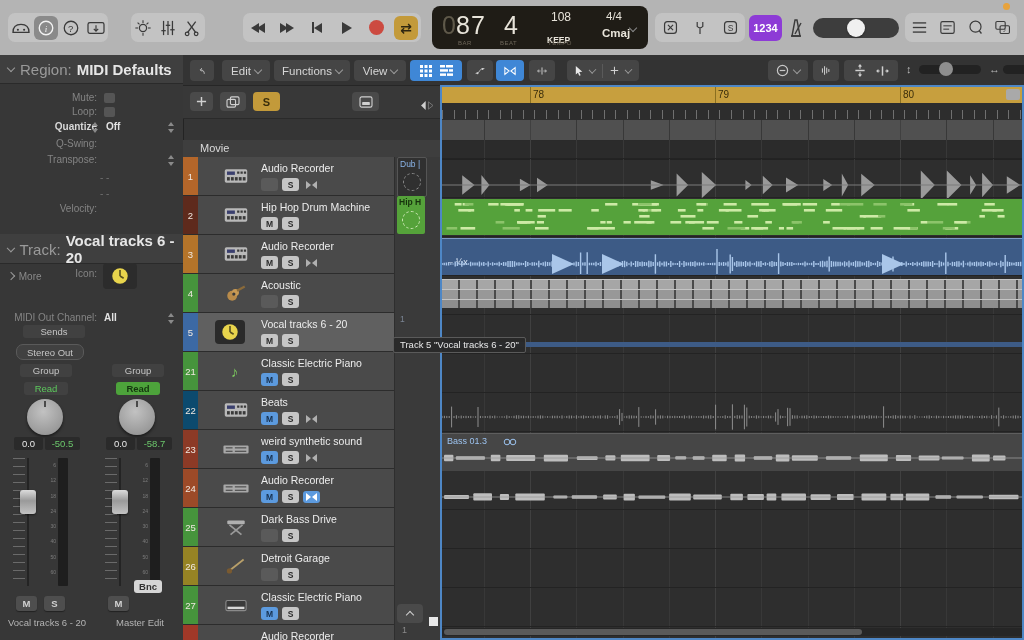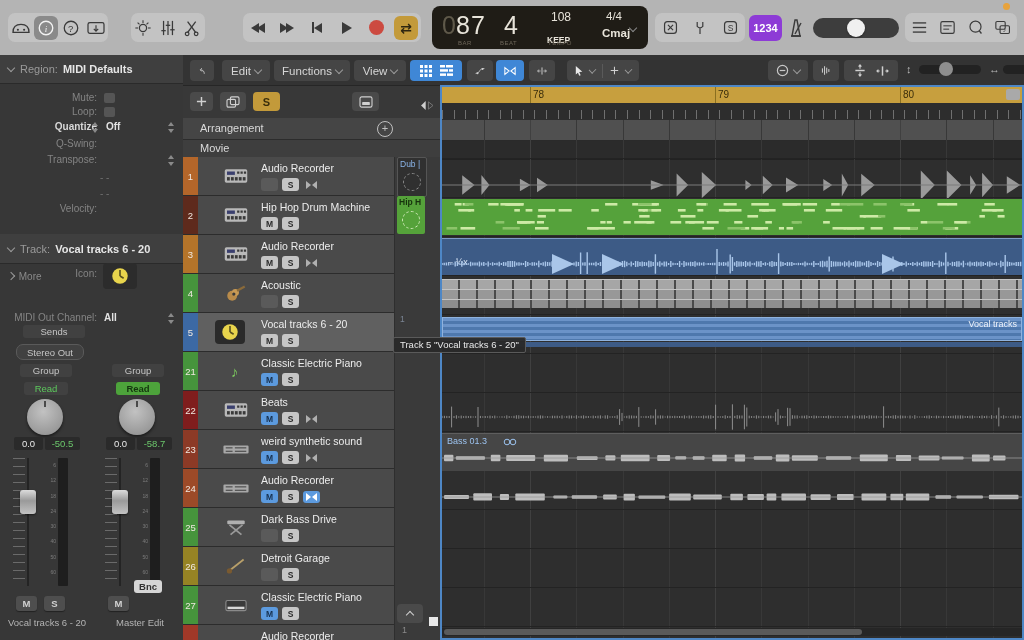--- a/index.html
+++ b/index.html
@@ -21,21 +21,21 @@
   .lcd .sect{position:relative;height:100%;}
   .lcd .big{font-size:25px;font-weight:400;letter-spacing:1px;}
   .lcd .dim{color:#5f594a;} .lcd .tiny{font-size:6px;color:#6e675a;letter-spacing:.5px;}
   .badge1234{position:absolute;left:749px;top:15px;width:33px;height:26px;background:#8d3bd6;border-radius:6px;color:#fff;
      display:flex;align-items:center;justify-content:center;font-size:11px;font-weight:bold;letter-spacing:0;}
   .volslider{position:absolute;left:813px;top:18px;width:86px;height:20px;border-radius:10px;background:#3d3d3d;}
   .volknob{position:absolute;left:34px;top:1px;width:18px;height:18px;border-radius:50%;background:#f0f0f0;box-shadow:0 1px 2px rgba(0,0,0,.4);}
   .dot-orange{position:absolute;left:1003px;top:3px;width:7px;height:7px;border-radius:50%;background:#e8a33c;}
   
   .inspector{position:absolute;left:0;top:55px;width:183px;height:585px;background:#373737;border-right:1px solid #232323;color:#c8c8c8;}
-  .sechead{position:relative;height:28px;background:#3f3f3f;border-bottom:1px solid #2a2a2a;display:flex;align-items:center;font-size:11px;}
+  .sechead{position:relative;height:28px;background:#3f3f3f;border-bottom:1px solid #2a2a2a;display:flex;align-items:center;font-size:15px;}
   .sechead .lab{color:#9a9a9a;margin-left:8px;} .sechead .val{color:#e6e6e6;font-weight:bold;margin-left:5px;}
   .cv{display:inline-block;width:5px;height:5px;border-right:1.6px solid #9a9a9a;border-bottom:1.6px solid #9a9a9a;transform:rotate(45deg);margin:0 4px 2px 8px;}
   .cvr{transform:rotate(-45deg);}
   .irow{position:absolute;left:0;width:183px;height:15px;font-size:10px;color:#848484;}
   .irow .rlab{position:absolute;right:86px;text-align:right;white-space:nowrap;}
   .irow .rval{position:absolute;left:104px;color:#e2e2e2;font-weight:bold;}
   .chk{position:absolute;left:104px;top:1px;width:11px;height:10px;background:#555;border-radius:2px;}
   .stepper{position:absolute;width:7px;height:11px;}
   .stepper:before,.stepper:after{content:"";position:absolute;left:0;border-left:3.5px solid transparent;border-right:3.5px solid transparent;}
   .stepper:before{top:0;border-bottom:4px solid #8a8a8a;}
@@ -522,24 +522,20 @@
           <rect x="1" y="1" width="14" height="12" rx="2" fill="none" stroke="#d0d0d0" stroke-width="1.3"></rect>
           <rect x="3.5" y="7" width="9" height="3.5" rx="1" fill="#d0d0d0"></rect>
         </svg>
       </div>
     <div class="abs" style="left:237px;top:11px;"><svg width="15" height="11" viewBox="0 0 16 12">
           <path d="M6 1 L1 6 L6 11 Z" fill="#cfcfcf"></path>
           <path d="M9 2 L14 6 L9 10 Z" fill="#3a3a3a" stroke="#888" stroke-width="0.8"></path>
         </svg></div>
   </div>
 
-  <div class="listhead" style="height:21px;border-bottom:1px solid #2c2c2c;">
-    <span class="abs" style="left:17px;top:4px;font-size:11px;">Arrangement</span>
-    <span class="abs" style="left:194px;top:3px;width:14px;height:14px;border:1.3px solid #c0c0c0;border-radius:50%;color:#c0c0c0;font-size:11px;line-height:13px;text-align:center;">+</span>
-  </div>
   <div class="listhead" style="top:140px;height:17px;background:#3e3e3e;border-bottom:1px solid #2c2c2c;">
     <span class="abs" style="left:17px;top:2px;font-size:11px;">Movie</span>
   </div>
 
   <div class="trackrows" id="trackrows">
       <div class="trow" style="top: 0px;">
         <div class="tnum" style="background: rgb(180, 102, 42);">1</div>
         <div class="ticon">
           <svg width="26" height="18" viewBox="0 0 22 16">
             <rect x="1" y="2" width="20" height="12" rx="1.5" fill="#b9b9b9"></rect>
@@ -644,21 +640,21 @@
         <div class="ticon">
           <svg width="20" height="20" viewBox="0 0 20 20">
             <text x="5" y="16" font-size="15" fill="#7dc95e">♪</text>
           </svg>
         </div>
         <div class="tname">Classic Electric Piano</div>
         <div class="mini on" style="left: 78px;">M</div>
         <div class="mini" style="left: 99px;">S</div>
       </div>
       <div class="trow" style="top: 234px;">
-        <div class="tnum" style="background: #7f1d1d;">22</div>
+        <div class="tnum" style="background: #0c4a6e;">22</div>
         <div class="ticon">
           <svg width="26" height="18" viewBox="0 0 22 16">
             <rect x="1" y="2" width="20" height="12" rx="1.5" fill="#b9b9b9"></rect>
             <rect x="3" y="4" width="7" height="3" fill="#3a3f6e"></rect>
             <g fill="#3a3a3a">
               <rect x="12" y="4" width="2" height="2"></rect>
               <rect x="15" y="4" width="2" height="2"></rect>
               <rect x="18" y="4" width="2" height="2"></rect>
               <rect x="3" y="9" width="2.5" height="3"></rect>
               <rect x="6.5" y="9" width="2.5" height="3"></rect>
@@ -955,23 +951,20 @@
       </div>
       <svg width="580" height="36" style="position: absolute; left: 0px; top: 151px; pointer-events: none;">
         <path d="M0.0 25.0 L0.0 27.0 M2.2 24.8 L2.2 27.2 M4.4 24.5 L4.4 27.5 M6.6 24.6 L6.6 27.4 M8.8 25.3 L8.8 26.7 M11.0 25.4 L11.0 26.6 M13.2 23.5 L13.2 28.5 M15.4 24.1 L15.4 27.9 M17.6 25.3 L17.6 26.7 M19.8 23.2 L19.8 28.8 M22.0 24.7 L22.0 27.3 M24.2 25.1 L24.2 26.9 M26.4 25.2 L26.4 26.8 M28.6 23.8 L28.6 28.2 M30.8 24.5 L30.8 27.5 M33.0 24.6 L33.0 27.4 M35.2 24.6 L35.2 27.4 M37.4 23.5 L37.4 28.5 M39.6 24.5 L39.6 27.5 M41.8 24.0 L41.8 28.0 M44.0 25.2 L44.0 26.8 M46.2 23.4 L46.2 28.6 M48.4 25.3 L48.4 26.7 M50.6 24.3 L50.6 27.7 M52.8 25.0 L52.8 27.0 M55.0 24.8 L55.0 27.2 M57.2 23.7 L57.2 28.3 M59.4 25.1 L59.4 26.9 M61.6 24.0 L61.6 28.0 M63.8 24.2 L63.8 27.8 M66.0 23.1 L66.0 28.9 M68.2 23.0 L68.2 29.0 M70.4 23.1 L70.4 28.9 M72.6 23.3 L72.6 28.7 M74.8 24.4 L74.8 27.6 M77.0 24.2 L77.0 27.8 M79.2 24.7 L79.2 27.3 M81.4 24.9 L81.4 27.1 M83.6 23.1 L83.6 28.9 M85.8 24.1 L85.8 27.9 M88.0 25.3 L88.0 26.7 M90.2 24.3 L90.2 27.7 M92.4 24.2 L92.4 27.8 M94.6 24.8 L94.6 27.2 M96.8 22.8 L96.8 29.2 M99.0 24.9 L99.0 27.1 M101.2 24.3 L101.2 27.7 M103.4 23.6 L103.4 28.4 M105.6 23.9 L105.6 28.1 M107.8 24.2 L107.8 27.8 M110.0 23.2 L110.0 28.8 M112.2 25.1 L112.2 26.9 M114.4 23.6 L114.4 28.4 M116.6 23.2 L116.6 28.8 M118.8 23.1 L118.8 28.9 M121.0 24.8 L121.0 27.2 M123.2 23.7 L123.2 28.3 M125.4 24.0 L125.4 28.0 M127.6 24.6 L127.6 27.4 M129.8 24.9 L129.8 27.1 M132.0 24.6 L132.0 27.4 M134.2 23.4 L134.2 28.6 M136.4 23.9 L136.4 28.1 M138.6 14.4 L138.6 37.6 M140.8 24.4 L140.8 27.6 M143.0 24.3 L143.0 27.7 M145.2 14.2 L145.2 37.8 M147.4 24.7 L147.4 27.3 M149.6 24.7 L149.6 27.3 M151.8 24.7 L151.8 27.3 M154.0 23.8 L154.0 28.2 M156.2 25.1 L156.2 26.9 M158.4 24.0 L158.4 28.0 M160.6 23.9 L160.6 28.1 M162.8 23.4 L162.8 28.6 M165.0 25.1 L165.0 26.9 M167.2 23.0 L167.2 29.0 M169.4 24.8 L169.4 27.2 M171.6 23.4 L171.6 28.6 M173.8 24.0 L173.8 28.0 M176.0 23.5 L176.0 28.5 M178.2 24.6 L178.2 27.4 M180.4 23.0 L180.4 29.0 M182.6 22.8 L182.6 29.2 M184.8 23.8 L184.8 28.2 M187.0 25.2 L187.0 26.8 M189.2 23.6 L189.2 28.4 M191.4 25.0 L191.4 27.0 M193.6 23.0 L193.6 29.0 M195.8 23.3 L195.8 28.7 M198.0 24.1 L198.0 27.9 M200.2 23.4 L200.2 28.6 M202.4 24.0 L202.4 28.0 M204.6 24.2 L204.6 27.8 M206.8 22.8 L206.8 29.2 M209.0 23.2 L209.0 28.8 M211.2 24.0 L211.2 28.0 M213.4 16.2 L213.4 35.8 M215.6 24.3 L215.6 27.7 M217.8 23.3 L217.8 28.7 M220.0 24.8 L220.0 27.2 M222.2 23.4 L222.2 28.6 M224.4 23.5 L224.4 28.5 M226.6 24.9 L226.6 27.1 M228.8 23.1 L228.8 28.9 M231.0 24.8 L231.0 27.2 M233.2 25.3 L233.2 26.7 M235.4 25.0 L235.4 27.0 M237.6 23.1 L237.6 28.9 M239.8 25.2 L239.8 26.8 M242.0 23.1 L242.0 28.9 M244.2 24.2 L244.2 27.8 M246.4 24.4 L246.4 27.6 M248.6 23.8 L248.6 28.2 M250.8 23.9 L250.8 28.1 M253.0 23.2 L253.0 28.8 M255.2 24.5 L255.2 27.5 M257.4 24.3 L257.4 27.7 M259.6 24.8 L259.6 27.2 M261.8 24.2 L261.8 27.8 M264.0 25.4 L264.0 26.6 M266.2 25.0 L266.2 27.0 M268.4 25.0 L268.4 27.0 M270.6 24.8 L270.6 27.2 M272.8 24.7 L272.8 27.3 M275.0 11.1 L275.0 40.9 M277.2 24.0 L277.2 28.0 M279.4 24.4 L279.4 27.6 M281.6 24.1 L281.6 27.9 M283.8 24.4 L283.8 27.6 M286.0 23.4 L286.0 28.6 M288.2 16.4 L288.2 35.6 M290.4 19.0 L290.4 33.0 M292.6 24.2 L292.6 27.8 M294.8 23.1 L294.8 28.9 M297.0 23.4 L297.0 28.6 M299.2 23.6 L299.2 28.4 M301.4 24.0 L301.4 28.0 M303.6 23.0 L303.6 29.0 M305.8 24.2 L305.8 27.8 M308.0 23.6 L308.0 28.4 M310.2 25.2 L310.2 26.8 M312.4 24.7 L312.4 27.3 M314.6 23.2 L314.6 28.8 M316.8 23.4 L316.8 28.6 M319.0 23.0 L319.0 29.0 M321.2 24.9 L321.2 27.1 M323.4 24.2 L323.4 27.8 M325.6 25.2 L325.6 26.8 M327.8 23.7 L327.8 28.3 M330.0 23.0 L330.0 29.0 M332.2 23.8 L332.2 28.2 M334.4 23.9 L334.4 28.1 M336.6 15.2 L336.6 36.8 M338.8 23.6 L338.8 28.4 M341.0 24.1 L341.0 27.9 M343.2 25.1 L343.2 26.9 M345.4 24.0 L345.4 28.0 M347.6 24.3 L347.6 27.7 M349.8 24.1 L349.8 27.9 M352.0 25.0 L352.0 27.0 M354.2 25.2 L354.2 26.8 M356.4 24.7 L356.4 27.3 M358.6 24.9 L358.6 27.1 M360.8 24.8 L360.8 27.2 M363.0 23.5 L363.0 28.5 M365.2 24.8 L365.2 27.2 M367.4 25.3 L367.4 26.7 M369.6 24.8 L369.6 27.2 M371.8 23.1 L371.8 28.9 M374.0 25.0 L374.0 27.0 M376.2 25.0 L376.2 27.0 M378.4 23.2 L378.4 28.8 M380.6 22.8 L380.6 29.2 M382.8 23.6 L382.8 28.4 M385.0 22.8 L385.0 29.2 M387.2 18.6 L387.2 33.4 M389.4 22.9 L389.4 29.1 M391.6 23.6 L391.6 28.4 M393.8 23.4 L393.8 28.6 M396.0 23.7 L396.0 28.3 M398.2 23.7 L398.2 28.3 M400.4 24.5 L400.4 27.5 M402.6 23.3 L402.6 28.7 M404.8 24.2 L404.8 27.8 M407.0 22.8 L407.0 29.2 M409.2 24.5 L409.2 27.5 M411.4 24.1 L411.4 27.9 M413.6 22.8 L413.6 29.2 M415.8 23.3 L415.8 28.7 M418.0 23.3 L418.0 28.7 M420.2 24.2 L420.2 27.8 M422.4 24.5 L422.4 27.5 M424.6 23.1 L424.6 28.9 M426.8 22.8 L426.8 29.2 M429.0 24.0 L429.0 28.0 M431.2 25.1 L431.2 26.9 M433.4 24.7 L433.4 27.3 M435.6 22.9 L435.6 29.1 M437.8 24.0 L437.8 28.0 M440.0 24.6 L440.0 27.4 M442.2 25.1 L442.2 26.9 M444.4 23.1 L444.4 28.9 M446.6 24.9 L446.6 27.1 M448.8 24.7 L448.8 27.3 M451.0 18.6 L451.0 33.4 M453.2 25.0 L453.2 27.0 M455.4 24.7 L455.4 27.3 M457.6 24.5 L457.6 27.5 M459.8 23.9 L459.8 28.1 M462.0 25.0 L462.0 27.0 M464.2 23.5 L464.2 28.5 M466.4 24.9 L466.4 27.1 M468.6 25.0 L468.6 27.0 M470.8 24.0 L470.8 28.0 M473.0 24.9 L473.0 27.1 M475.2 23.7 L475.2 28.3 M477.4 24.7 L477.4 27.3 M479.6 24.1 L479.6 27.9 M481.8 23.3 L481.8 28.7 M484.0 23.6 L484.0 28.4 M486.2 23.4 L486.2 28.6 M488.4 24.1 L488.4 27.9 M490.6 23.1 L490.6 28.9 M492.8 25.1 L492.8 26.9 M495.0 25.2 L495.0 26.8 M497.2 22.8 L497.2 29.2 M499.4 23.7 L499.4 28.3 M501.6 24.6 L501.6 27.4 M503.8 14.4 L503.8 37.6 M506.0 23.7 L506.0 28.3 M508.2 25.3 L508.2 26.7 M510.4 23.8 L510.4 28.2 M512.6 23.9 L512.6 28.1 M514.8 23.2 L514.8 28.8 M517.0 23.2 L517.0 28.8 M519.2 24.7 L519.2 27.3 M521.4 22.8 L521.4 29.2 M523.6 25.4 L523.6 26.6 M525.8 24.5 L525.8 27.5 M528.0 23.5 L528.0 28.5 M530.2 24.5 L530.2 27.5 M532.4 24.1 L532.4 27.9 M534.6 23.6 L534.6 28.4 M536.8 24.3 L536.8 27.7 M539.0 23.5 L539.0 28.5 M541.2 24.1 L541.2 27.9 M543.4 25.0 L543.4 27.0 M545.6 23.7 L545.6 28.3 M547.8 23.2 L547.8 28.8 M550.0 24.4 L550.0 27.6 M552.2 24.9 L552.2 27.1 M554.4 24.2 L554.4 27.8 M556.6 25.4 L556.6 26.6 M558.8 22.8 L558.8 29.2 M561.0 24.0 L561.0 28.0 M563.2 17.1 L563.2 34.9 M565.4 23.5 L565.4 28.5 M567.6 24.1 L567.6 27.9 M569.8 24.5 L569.8 27.5 M572.0 24.7 L572.0 27.3 M574.2 23.9 L574.2 28.1 M576.4 24.1 L576.4 27.9 M578.6 23.7 L578.6 28.3 " stroke="#a9c6e9" stroke-width="1.4"></path>
         <path d="M110 16 L132 26 L110 36 Z" fill="#a9c6e9"></path>
         <path d="M160 16 L182 26 L160 36 Z" fill="#a9c6e9"></path>
         <path d="M440 16 L462 26 L440 36 Z" fill="#a9c6e9"></path>
       </svg>
       <div class="lane" style="top: 192px; height: 9px; background: repeating-linear-gradient(90deg, transparent 0px, transparent 16px, rgb(74, 74, 74) 16px, rgb(74, 74, 74) 18px) rgb(166, 166, 166); border-top: 1px solid rgb(196, 196, 196);"></div>
       <div class="lane" style="top: 202px; height: 9px; background: repeating-linear-gradient(90deg, transparent 0px, transparent 16px, rgb(74, 74, 74) 16px, rgb(74, 74, 74) 18px) rgb(152, 152, 152); border-top: 1px solid rgb(196, 196, 196);"></div>
       <div class="lane" style="top: 212px; height: 8px; background: repeating-linear-gradient(90deg, transparent 0px, transparent 16px, rgb(74, 74, 74) 16px, rgb(74, 74, 74) 18px) rgb(142, 142, 142); border-top: 1px solid rgb(196, 196, 196);"></div>
-      <div class="lane" style="top: 230px; height: 24px; background: repeating-linear-gradient(rgb(107, 147, 200) 0px, rgb(107, 147, 200) 3px, rgb(78, 120, 173) 3px, rgb(78, 120, 173) 6px); border: 1px solid rgb(143, 178, 221); box-sizing: border-box;">
-        <span class="abs" style="right: 4px; top: 1px; color: rgb(238, 243, 250); font-size: 9px;">Vocal tracks</span>
-      </div>
       <div class="lane" style="top: 255px; height: 5px; background: rgb(61, 91, 134);"></div>
       <svg width="580" height="39" style="position: absolute; left: 0px; top: 306px;">
         <path d="M0.0 22.9 L0.0 25.1 M2.4 22.8 L2.4 25.2 M4.8 22.9 L4.8 25.1 M7.2 23.0 L7.2 25.0 M9.6 13.6 L9.6 34.4 M12.0 23.1 L12.0 24.9 M14.4 22.3 L14.4 25.7 M16.8 23.3 L16.8 24.7 M19.2 22.6 L19.2 25.4 M21.6 23.2 L21.6 24.8 M24.0 22.8 L24.0 25.2 M26.4 23.1 L26.4 24.9 M28.8 22.9 L28.8 25.1 M31.2 23.5 L31.2 24.5 M33.6 23.3 L33.6 24.7 M36.0 14.0 L36.0 34.0 M38.4 22.9 L38.4 25.1 M40.8 23.3 L40.8 24.7 M43.2 23.0 L43.2 25.0 M45.6 23.3 L45.6 24.7 M48.0 22.6 L48.0 25.4 M50.4 23.2 L50.4 24.8 M52.8 22.6 L52.8 25.4 M55.2 23.5 L55.2 24.5 M57.6 23.6 L57.6 24.4 M60.0 23.3 L60.0 24.7 M62.4 23.4 L62.4 24.6 M64.8 22.4 L64.8 25.6 M67.2 23.1 L67.2 24.9 M69.6 23.5 L69.6 24.5 M72.0 22.8 L72.0 25.2 M74.4 22.3 L74.4 25.7 M76.8 22.3 L76.8 25.7 M79.2 22.8 L79.2 25.2 M81.6 22.7 L81.6 25.3 M84.0 23.2 L84.0 24.8 M86.4 22.7 L86.4 25.3 M88.8 23.3 L88.8 24.7 M91.2 23.1 L91.2 24.9 M93.6 23.4 L93.6 24.6 M96.0 22.7 L96.0 25.3 M98.4 22.4 L98.4 25.6 M100.8 22.7 L100.8 25.3 M103.2 23.5 L103.2 24.5 M105.6 23.2 L105.6 24.8 M108.0 23.5 L108.0 24.5 M110.4 22.7 L110.4 25.3 M112.8 22.8 L112.8 25.2 M115.2 22.7 L115.2 25.3 M117.6 23.3 L117.6 24.7 M120.0 22.4 L120.0 25.6 M122.4 23.6 L122.4 24.4 M124.8 22.9 L124.8 25.1 M127.2 22.5 L127.2 25.5 M129.6 22.6 L129.6 25.4 M132.0 23.3 L132.0 24.7 M134.4 22.3 L134.4 25.7 M136.8 23.3 L136.8 24.7 M139.2 22.8 L139.2 25.2 M141.6 22.4 L141.6 25.6 M144.0 22.9 L144.0 25.1 M146.4 23.1 L146.4 24.9 M148.8 23.4 L148.8 24.6 M151.2 22.6 L151.2 25.4 M153.6 23.1 L153.6 24.9 M156.0 22.7 L156.0 25.3 M158.4 22.4 L158.4 25.6 M160.8 23.5 L160.8 24.5 M163.2 22.4 L163.2 25.6 M165.6 22.3 L165.6 25.7 M168.0 23.4 L168.0 24.6 M170.4 23.3 L170.4 24.7 M172.8 23.2 L172.8 24.8 M175.2 22.3 L175.2 25.7 M177.6 16.1 L177.6 31.9 M180.0 19.9 L180.0 28.1 M182.4 23.5 L182.4 24.5 M184.8 22.8 L184.8 25.2 M187.2 22.4 L187.2 25.6 M189.6 22.5 L189.6 25.5 M192.0 22.7 L192.0 25.3 M194.4 22.8 L194.4 25.2 M196.8 14.1 L196.8 33.9 M199.2 23.3 L199.2 24.7 M201.6 23.5 L201.6 24.5 M204.0 22.9 L204.0 25.1 M206.4 23.2 L206.4 24.8 M208.8 22.4 L208.8 25.6 M211.2 22.7 L211.2 25.3 M213.6 16.3 L213.6 31.7 M216.0 22.6 L216.0 25.4 M218.4 22.4 L218.4 25.6 M220.8 22.6 L220.8 25.4 M223.2 23.5 L223.2 24.5 M225.6 22.7 L225.6 25.3 M228.0 22.8 L228.0 25.2 M230.4 23.2 L230.4 24.8 M232.8 22.8 L232.8 25.2 M235.2 23.1 L235.2 24.9 M237.6 23.0 L237.6 25.0 M240.0 22.9 L240.0 25.1 M242.4 22.4 L242.4 25.6 M244.8 23.3 L244.8 24.7 M247.2 22.5 L247.2 25.5 M249.6 22.7 L249.6 25.3 M252.0 23.4 L252.0 24.6 M254.4 23.3 L254.4 24.7 M256.8 23.2 L256.8 24.8 M259.2 23.1 L259.2 24.9 M261.6 22.5 L261.6 25.5 M264.0 22.8 L264.0 25.2 M266.4 22.5 L266.4 25.5 M268.8 22.3 L268.8 25.7 M271.2 23.0 L271.2 25.0 M273.6 11.7 L273.6 36.3 M276.0 23.2 L276.0 24.8 M278.4 23.4 L278.4 24.6 M280.8 23.1 L280.8 24.9 M283.2 22.3 L283.2 25.7 M285.6 23.1 L285.6 24.9 M288.0 22.9 L288.0 25.1 M290.4 11.3 L290.4 36.7 M292.8 22.9 L292.8 25.1 M295.2 22.2 L295.2 25.8 M297.6 22.5 L297.6 25.5 M300.0 22.5 L300.0 25.5 M302.4 11.7 L302.4 36.3 M304.8 14.5 L304.8 33.5 M307.2 22.7 L307.2 25.3 M309.6 23.1 L309.6 24.9 M312.0 23.2 L312.0 24.8 M314.4 22.4 L314.4 25.6 M316.8 22.8 L316.8 25.2 M319.2 23.4 L319.2 24.6 M321.6 22.9 L321.6 25.1 M324.0 23.2 L324.0 24.8 M326.4 22.6 L326.4 25.4 M328.8 22.7 L328.8 25.3 M331.2 23.6 L331.2 24.4 M333.6 19.4 L333.6 28.6 M336.0 16.1 L336.0 31.9 M338.4 22.5 L338.4 25.5 M340.8 23.0 L340.8 25.0 M343.2 23.4 L343.2 24.6 M345.6 14.8 L345.6 33.2 M348.0 15.2 L348.0 32.8 M350.4 22.2 L350.4 25.8 M352.8 22.5 L352.8 25.5 M355.2 22.4 L355.2 25.6 M357.6 23.5 L357.6 24.5 M360.0 22.7 L360.0 25.3 M362.4 22.7 L362.4 25.3 M364.8 22.3 L364.8 25.7 M367.2 23.0 L367.2 25.0 M369.6 23.2 L369.6 24.8 M372.0 22.5 L372.0 25.5 M374.4 22.8 L374.4 25.2 M376.8 23.2 L376.8 24.8 M379.2 23.3 L379.2 24.7 M381.6 23.0 L381.6 25.0 M384.0 23.0 L384.0 25.0 M386.4 22.5 L386.4 25.5 M388.8 22.8 L388.8 25.2 M391.2 23.1 L391.2 24.9 M393.6 23.4 L393.6 24.6 M396.0 23.2 L396.0 24.8 M398.4 23.5 L398.4 24.5 M400.8 23.4 L400.8 24.6 M403.2 23.1 L403.2 24.9 M405.6 22.7 L405.6 25.3 M408.0 23.6 L408.0 24.4 M410.4 22.6 L410.4 25.4 M412.8 22.4 L412.8 25.6 M415.2 23.2 L415.2 24.8 M417.6 22.5 L417.6 25.5 M420.0 22.4 L420.0 25.6 M422.4 22.3 L422.4 25.7 M424.8 23.0 L424.8 25.0 M427.2 22.3 L427.2 25.7 M429.6 22.5 L429.6 25.5 M432.0 22.8 L432.0 25.2 M434.4 22.6 L434.4 25.4 M436.8 23.4 L436.8 24.6 M439.2 23.3 L439.2 24.7 M441.6 13.3 L441.6 34.7 M444.0 23.1 L444.0 24.9 M446.4 22.7 L446.4 25.3 M448.8 23.0 L448.8 25.0 M451.2 22.4 L451.2 25.6 M453.6 22.2 L453.6 25.8 M456.0 22.8 L456.0 25.2 M458.4 22.4 L458.4 25.6 M460.8 22.7 L460.8 25.3 M463.2 22.8 L463.2 25.2 M465.6 23.6 L465.6 24.4 M468.0 22.5 L468.0 25.5 M470.4 23.5 L470.4 24.5 M472.8 22.2 L472.8 25.8 M475.2 23.4 L475.2 24.6 M477.6 23.5 L477.6 24.5 M480.0 23.5 L480.0 24.5 M482.4 23.1 L482.4 24.9 M484.8 22.7 L484.8 25.3 M487.2 22.4 L487.2 25.6 M489.6 23.1 L489.6 24.9 M492.0 23.4 L492.0 24.6 M494.4 22.6 L494.4 25.4 M496.8 22.9 L496.8 25.1 M499.2 23.5 L499.2 24.5 M501.6 22.8 L501.6 25.2 M504.0 23.3 L504.0 24.7 M506.4 23.0 L506.4 25.0 M508.8 22.9 L508.8 25.1 M511.2 22.7 L511.2 25.3 M513.6 22.4 L513.6 25.6 M516.0 22.5 L516.0 25.5 M518.4 22.4 L518.4 25.6 M520.8 22.6 L520.8 25.4 M523.2 23.1 L523.2 24.9 M525.6 23.0 L525.6 25.0 M528.0 22.7 L528.0 25.3 M530.4 22.5 L530.4 25.5 M532.8 23.3 L532.8 24.7 M535.2 23.4 L535.2 24.6 M537.6 23.0 L537.6 25.0 M540.0 22.5 L540.0 25.5 M542.4 23.0 L542.4 25.0 M544.8 22.7 L544.8 25.3 M547.2 23.5 L547.2 24.5 M549.6 22.2 L549.6 25.8 M552.0 23.4 L552.0 24.6 M554.4 22.4 L554.4 25.6 M556.8 14.6 L556.8 33.4 M559.2 23.2 L559.2 24.8 M561.6 22.3 L561.6 25.7 M564.0 23.2 L564.0 24.8 M566.4 23.5 L566.4 24.5 M568.8 23.2 L568.8 24.8 M571.2 22.6 L571.2 25.4 M573.6 22.4 L573.6 25.6 M576.0 22.7 L576.0 25.3 M578.4 23.2 L578.4 24.8 " stroke="#8e8e8e" stroke-width="1"></path>
       </svg>
       <div class="lane" style="top: 346px; height: 37px; background: rgb(70, 70, 70); border-top: 1px solid rgb(94, 94, 94);">
         <span style="position:absolute;left:5px;top:2px;color:#9cc2ee;font-size:9px;">Bass 01.3</span>
         <svg class="loopsvg" style="position:absolute;left:58px;top:4px;" width="15" height="8" viewBox="0 0 15 8">
           <circle cx="4" cy="4" r="2.8" fill="none" stroke="#9cc2ee" stroke-width="1"></circle>
           <circle cx="10" cy="4" r="2.8" fill="none" stroke="#9cc2ee" stroke-width="1"></circle>
         </svg>

